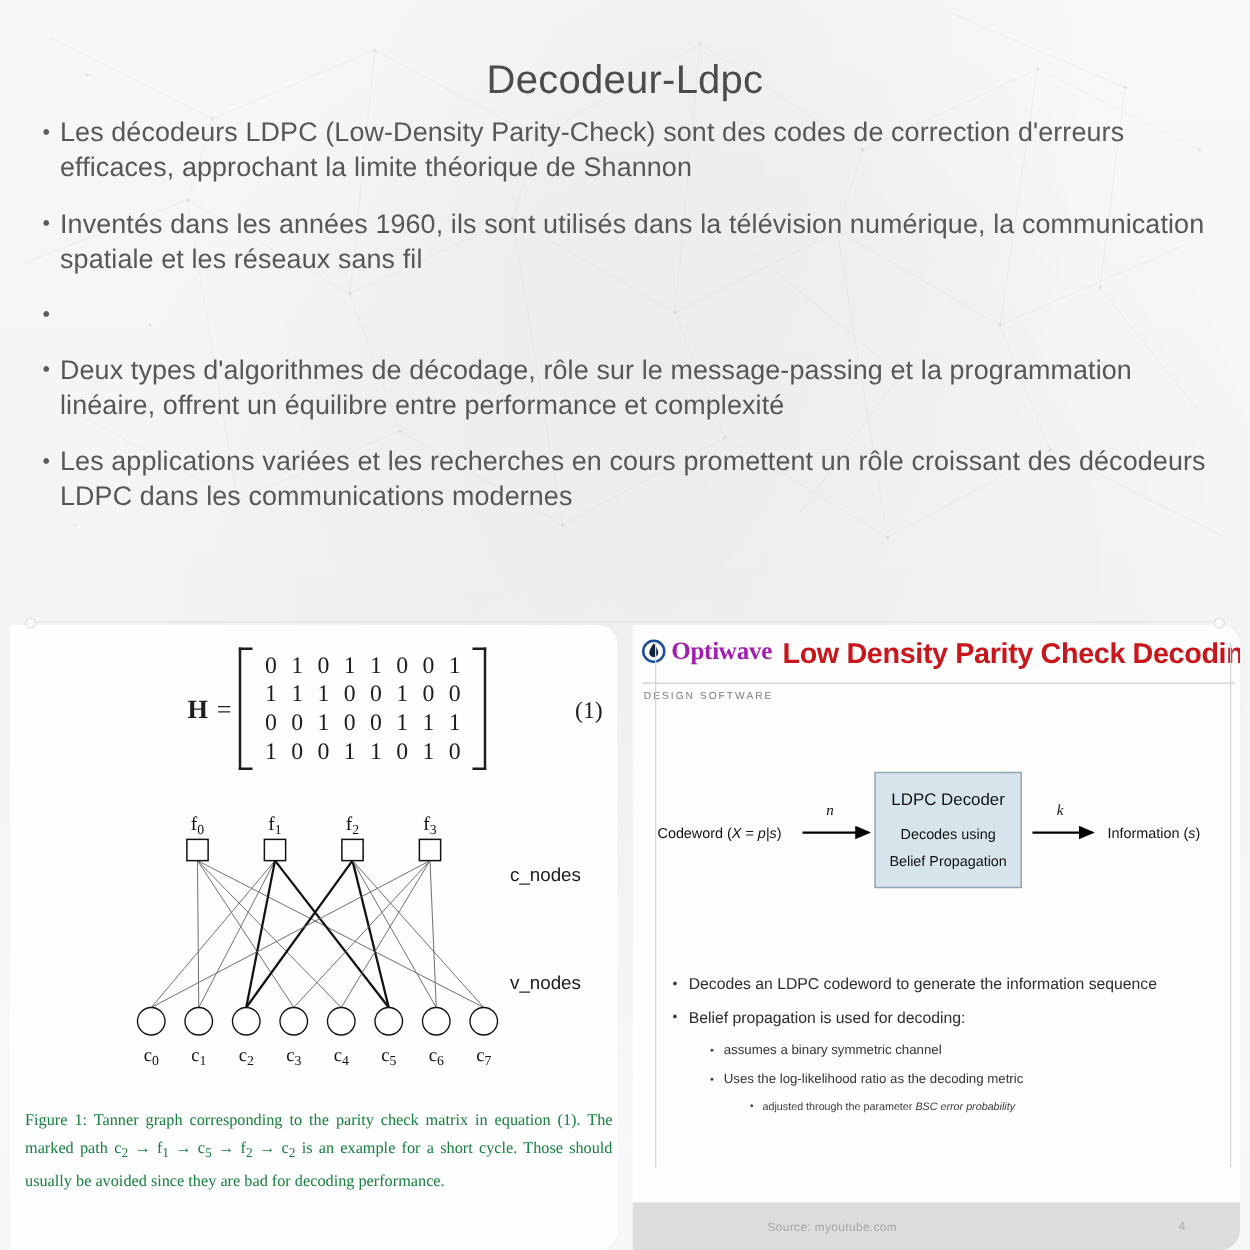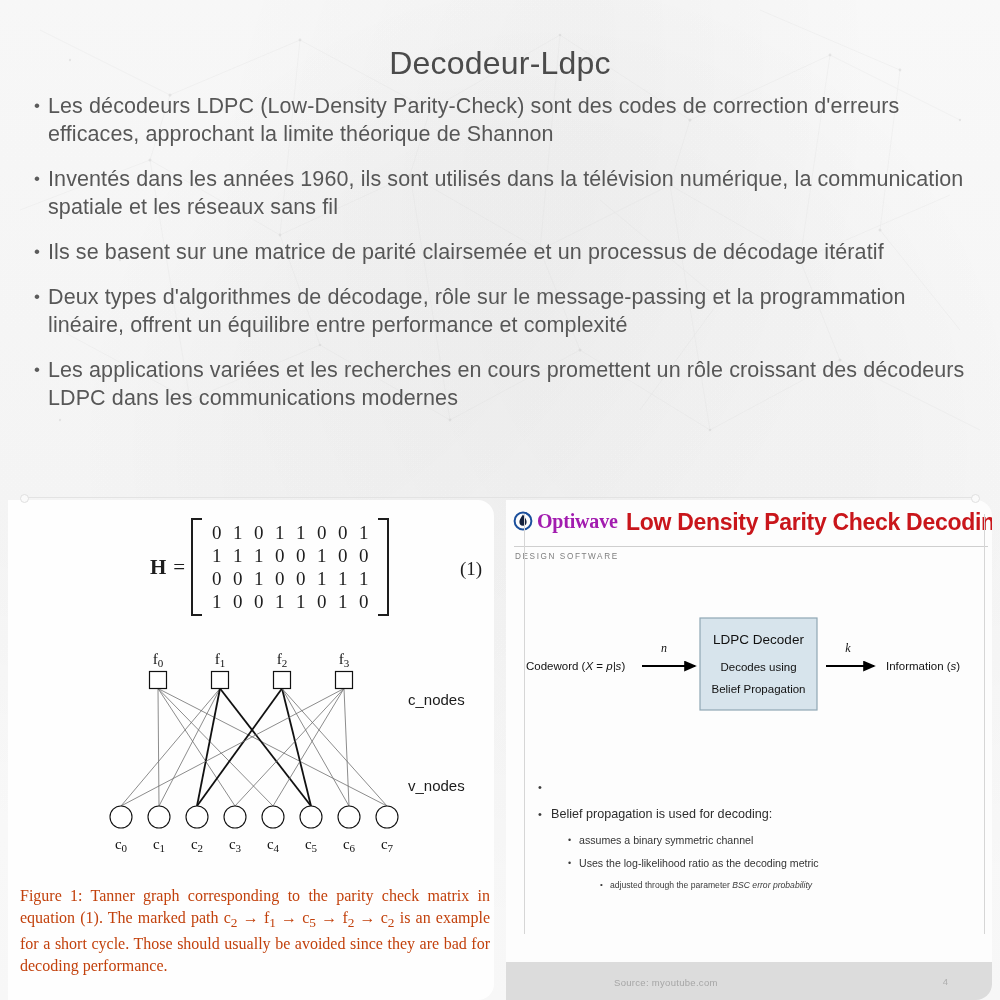--- a/index.html
+++ b/index.html
@@ -63,22 +63,22 @@
   .brk-r{border:2px solid #1d1d1d;border-left:none;}
   #matrix-grid{display:grid;grid-template-columns:repeat(8,21px);
     font-family:"Liberation Serif", serif;font-size:19px;color:#1d1d1d;
     padding:3px 4px;line-height:23px;text-align:center;}
   #eq-number{position:absolute;left:452px;top:50px;
     font-family:"Liberation Serif", serif;font-size:19px;color:#1d1d1d;}
 
   #tanner{position:absolute;left:0;top:125px;width:490px;height:250px;}
 
   #figure-caption{position:absolute;left:12px;top:385px;width:470px;
-    font-family:"Liberation Serif", serif;font-size:16px;line-height:21.5px;
-    color:#c2410c;text-align:justify;}
+    font-family:"Liberation Serif", serif;font-size:13px;line-height:21.5px;
+    color:#15803d;text-align:justify;}
 
   #watermark-left{position:absolute;left:95px;top:448px;width:400px;
     font-size:18px;color:rgba(120,120,120,.38);letter-spacing:.4px;
     pointer-events:none;}
 
   
   #rp-header{position:absolute;left:0;top:4px;width:490px;height:60px;}
   #opti-logo{position:absolute;left:7px;top:6px;width:110px;}
   #opti-mark{position:absolute;left:0;top:1px;width:20px;height:20px;}
   #opti-word{position:absolute;left:24px;top:0px;
@@ -171,21 +171,20 @@
       <span class="bullet-text">Les décodeurs LDPC (Low-Density Parity-Check) sont des codes de correction d'erreurs efficaces, approchant la limite théorique de Shannon</span>
     </div>
 
     <div class="bullet">
       <span class="bullet-dot">•</span>
       <span class="bullet-text">Inventés dans les années 1960, ils sont utilisés dans la télévision numérique, la communication spatiale et les réseaux sans fil</span>
     </div>
 
     <div class="bullet">
       <span class="bullet-dot">•</span>
-      <span class="bullet-text">Ils se basent sur une matrice de parité clairsemée et un processus de décodage itératif</span>
     </div>
 
     <div class="bullet">
       <span class="bullet-dot">•</span>
       <span class="bullet-text">Deux types d'algorithmes de décodage, rôle sur le message-passing et la programmation linéaire, offrent un équilibre entre performance et complexité</span>
     </div>
 
     <div class="bullet">
       <span class="bullet-dot">•</span>
       <span class="bullet-text">Les applications variées et les recherches en cours promettent un rôle croissant des décodeurs LDPC dans les communications modernes</span>
@@ -328,20 +327,21 @@
         <text x="244.5" y="63" text-anchor="middle" font-family="&quot;Liberation Sans&quot;, sans-serif" font-size="11.5" fill="#111">Decodes using</text>
         <text x="244.5" y="85" text-anchor="middle" font-family="&quot;Liberation Sans&quot;, sans-serif" font-size="11.5" fill="#111">Belief Propagation</text>
         <line x1="312" y1="58" x2="360" y2="58" stroke="#000" stroke-width="1.8" marker-end="url(#ah)"></line>
         <text x="334" y="44" text-anchor="middle" font-family="&quot;Liberation Serif&quot;, serif" font-style="italic" font-size="12" fill="#111">k</text>
         <text x="372" y="62" font-family="&quot;Liberation Sans&quot;, sans-serif" font-size="11.5" fill="#111">Information (<tspan font-style="italic">s</tspan>)</text>
       </svg>
 
     <div id="rp-bullets">
       <div class="rb rb1">
         <span class="rb-dot">•</span>
+        <span class="rb-text">Decodes an LDPC codeword to generate the information sequence</span>
       </div>
       <div class="rb rb1">
         <span class="rb-dot">•</span>
         <span class="rb-text">Belief propagation is used for decoding:</span>
       </div>
       <div class="rb rb2">
         <span class="rb-dot">•</span>
         <span class="rb-text">assumes a binary symmetric channel</span>
       </div>
       <div class="rb rb2">

